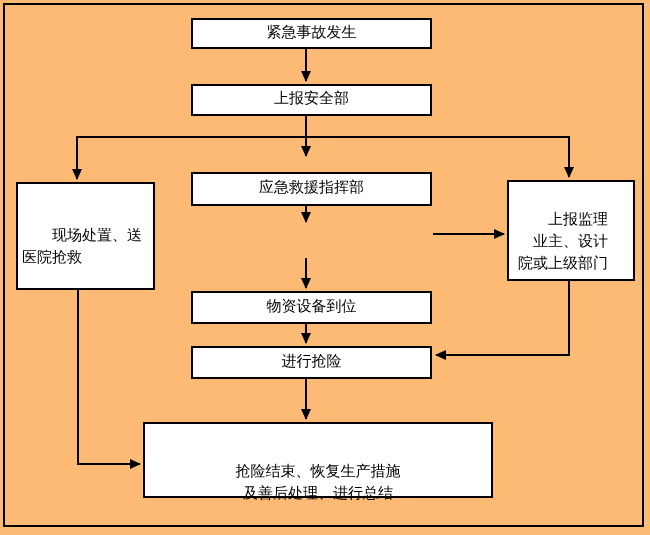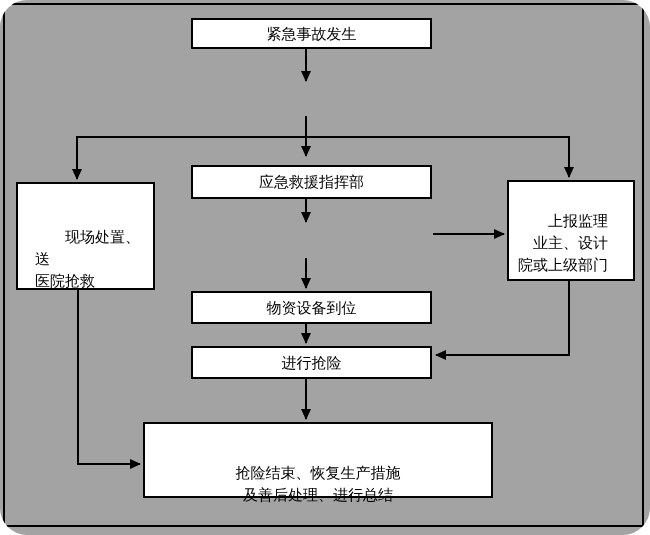--- a/index.html
+++ b/index.html
@@ -4,25 +4,24 @@
 <style>
   html, body {
     margin: 0;
     padding: 0;
     background: #ffffff;
   }
   .canvas {
     position: relative;
     width: 650px;
     height: 535px;
-    background: #a3a3a3;
-    font-family: Liberation Sans, sans-serif;
+    background: #fdba74;
+    font-family: Liberation Mono, monospace;
     color: #000000;
     overflow: hidden;
-    border-radius: 27px;
   }
   .outer-border {
     position: absolute;
     left: 3px;
     top: 3px;
     width: 641px;
     height: 524px;
     border: 2px solid #000000;
     box-sizing: border-box;
   }
@@ -43,27 +42,27 @@
     white-space: pre-line;
   }
   .node-center {
     display: flex;
     align-items: center;
     justify-content: center;
     text-align: center;
   }
   .n-emergency { left: 191px; top: 18px;  width: 241px; height: 31px; }
   .n-safety    { left: 191px; top: 84px;  width: 241px; height: 32px; }
-  .n-command   { left: 191px; top: 165px; width: 241px; height: 34px; }
+  .n-command   { left: 191px; top: 172px; width: 241px; height: 34px; }
   .n-plan      { left: 191px; top: 225px; width: 241px; height: 33px; }
   .n-materials { left: 191px; top: 291px; width: 241px; height: 33px; }
   .n-rescue    { left: 191px; top: 346px; width: 241px; height: 33px; }
   .n-onsite {
     left: 16px; top: 182px; width: 139px; height: 108px;
-    padding: 20px 3px 0 17px;
+    padding: 20px 3px 0 4px;
     text-align: left;
   }
   .n-report {
     left: 507px; top: 180px; width: 128px; height: 101px;
     padding: 6px 2px 0 9px;
     text-align: left;
   }
   .n-summary {
     left: 143px; top: 422px; width: 350px; height: 76px;
     padding: 16px 10px 0 10px;
@@ -98,20 +97,23 @@
     <line x1="306" y1="379" x2="306" y2="419" stroke="#000000" stroke-width="2" marker-end="url(#arrow)"></line>
 
     <polyline points="569,281 569,355 436,355" fill="none" stroke="#000000" stroke-width="2" marker-end="url(#arrow)"></polyline>
     <polyline points="78,290 78,464 140,464" fill="none" stroke="#000000" stroke-width="2" marker-end="url(#arrow)"></polyline>
   </svg>
 
   <div class="node node-center n-emergency">
     <span>紧急事故发生</span>
   </div>
 
+  <div class="node node-center n-safety">
+    <span>上报安全部</span>
+  </div>
 
   <div class="node node-center n-command">
     <span>应急救援指挥部</span>
   </div>
 
 
   <div class="node node-center n-materials">
     <span>物资设备到位</span>
   </div>
 

